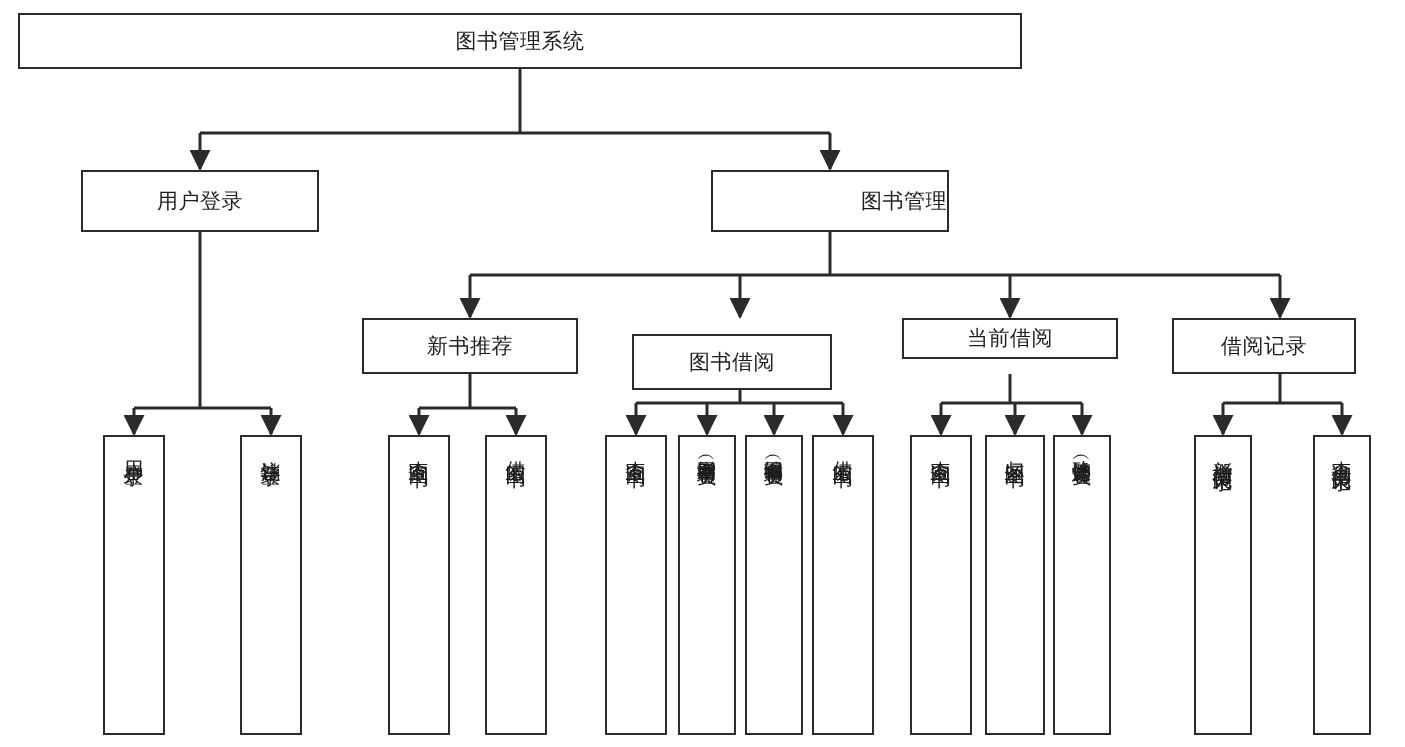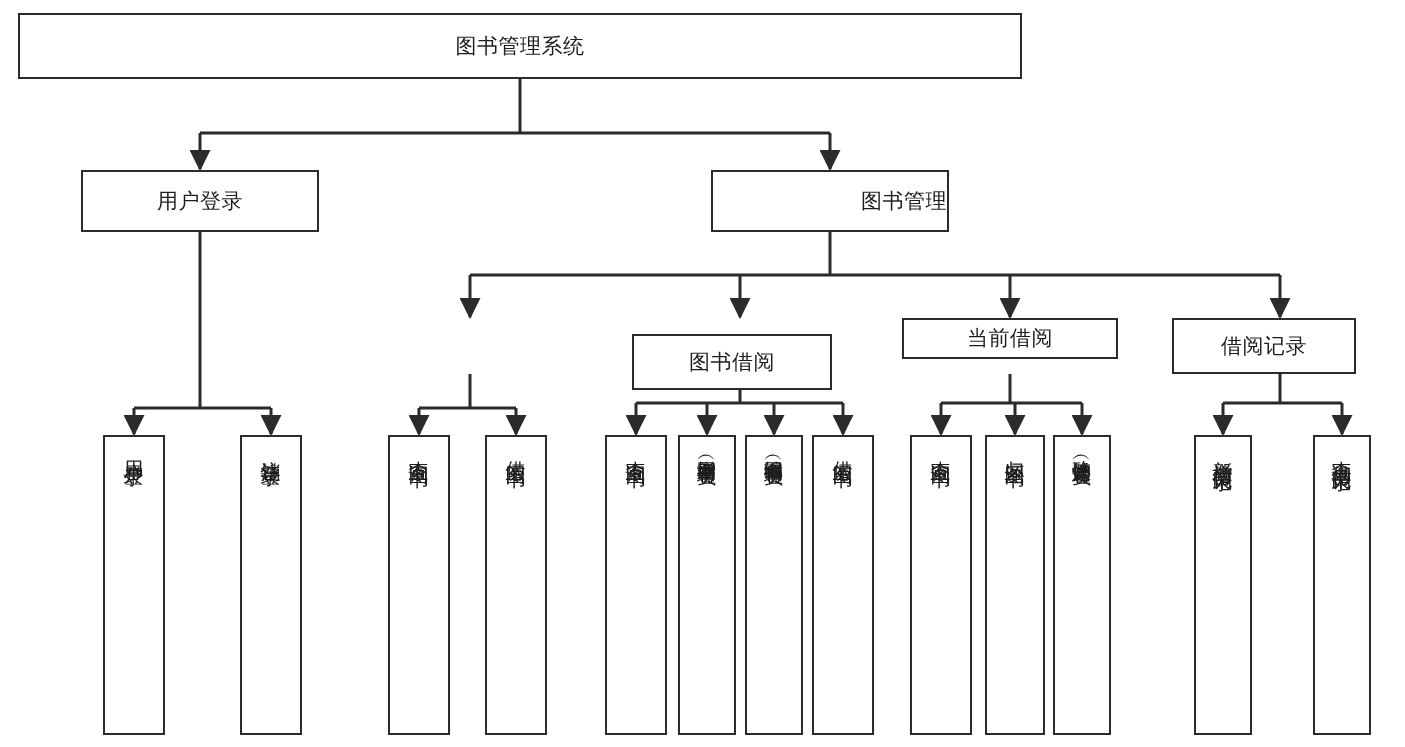--- a/index.html
+++ b/index.html
@@ -115,31 +115,34 @@
         <path d="M 941 403 L 941 434" marker-end="url(#arrow)"></path>
         <path d="M 1015 403 L 1015 434" marker-end="url(#arrow)"></path>
         <path d="M 1082 403 L 1082 434" marker-end="url(#arrow)"></path>
         <path d="M 1280 374 L 1280 403"></path>
         <path d="M 1223 403 L 1342 403"></path>
         <path d="M 1223 403 L 1223 434" marker-end="url(#arrow)"></path>
         <path d="M 1342 403 L 1342 434" marker-end="url(#arrow)"></path>
       </g>
   </svg>
 
-  <div class="node horizontal" style="left: 18px; top: 13px; width: 1004px; height: 66px;">
+  <div class="node horizontal" style="left: 18px; top: 13px; width: 1004px; height: 56px;">
     <span class="label">图书管理系统</span>
   </div>
 
   <div class="node horizontal" style="left: 81px; top: 170px; width: 238px; height: 62px;">
     <span class="label">用户登录</span>
   </div>
   <div class="node horizontal" style="left: 711px; top: 170px; width: 238px; height: 62px; justify-content: flex-end;">
     <span class="label">图书管理</span>
   </div>
 
+  <div class="node horizontal" style="left: 362px; top: 318px; width: 216px; height: 56px;">
+    <span class="label">新书推荐</span>
+  </div>
   <div class="node horizontal" style="left: 632px; top: 334px; width: 200px; height: 56px;">
     <span class="label">图书借阅</span>
   </div>
   <div class="node horizontal" style="left: 902px; top: 318px; width: 216px; height: 41px;">
     <span class="label">当前借阅</span>
   </div>
   <div class="node horizontal" style="left: 1172px; top: 318px; width: 184px; height: 56px;">
     <span class="label">借阅记录</span>
   </div>
 

